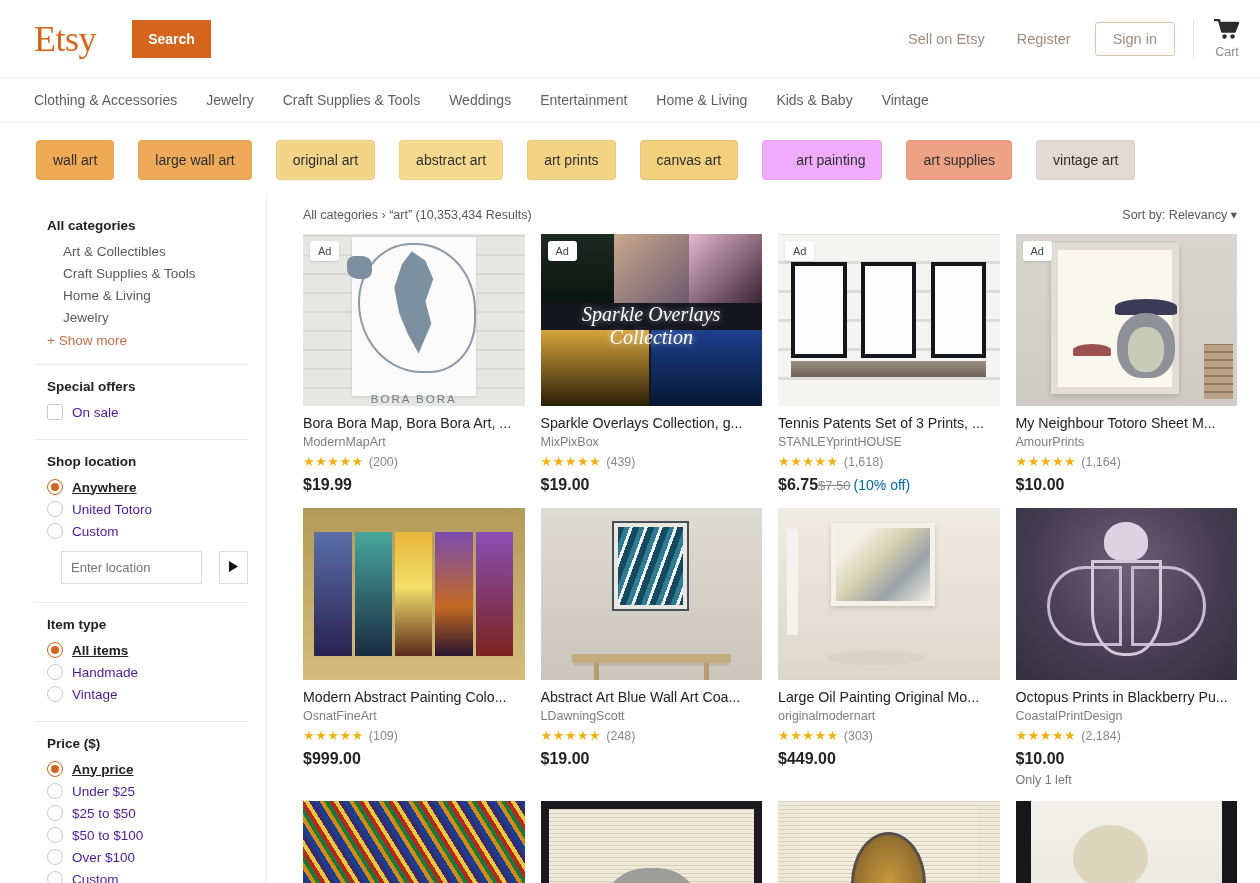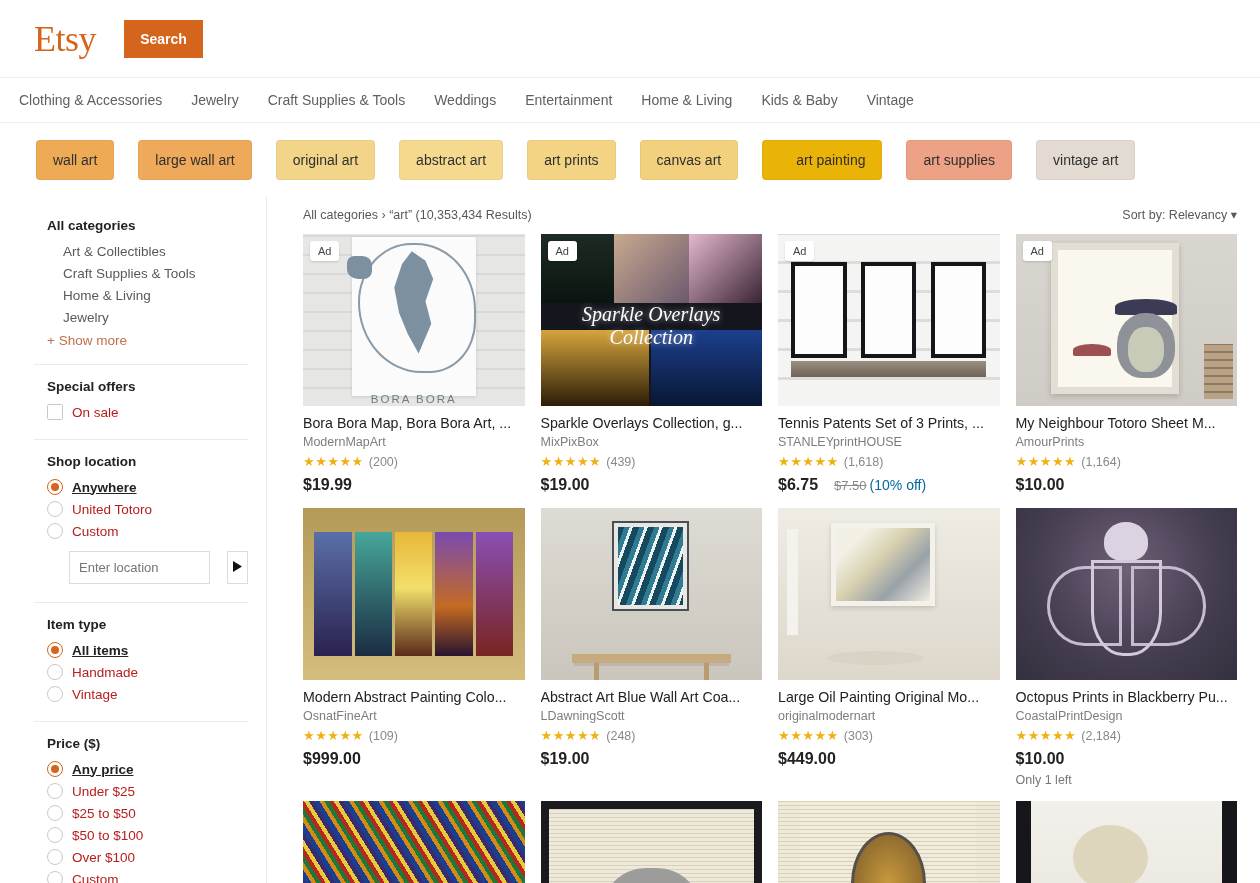--- a/index.html
+++ b/index.html
@@ -19,21 +19,21 @@
     padding: 0 20px 0 34px;
     background: #fff;
     border-bottom: 1px solid #eeeeee;
   }
   .logo {
     font-family: "Liberation Serif", serif;
     font-size: 36px;
     color: #d5641c;
     letter-spacing: -0.5px;
     line-height: 1;
-    margin-right: 28px;
+    margin-right: 36px;
     user-select: none;
   }
   .searchwrap {
     display: flex;
     height: 38px;
     width: 415px;
   }
   .searchinput {
     flex: 1;
     border: 1px solid #dcdcdc;
@@ -89,21 +89,21 @@
     cursor: pointer;
   }
   .cartlabel { font-size: 12.5px; color: #8c8c8c; margin-top: 1px; }
 
   
   .catnav {
     height: 45px;
     display: flex;
     align-items: center;
     gap: 0;
-    padding: 0 19px;
+    padding: 0 34px;
     border-bottom: 1px solid #eeeeee;
     background: #fff;
   }
   .catnav a {
     color: #5f5f5f;
     font-size: 14px;
     text-decoration: none;
     padding-right: 29px;
     white-space: nowrap;
   }
@@ -139,36 +139,36 @@
   .sect:last-child { border-bottom: none; }
   .sect-title { font-size: 13.5px; font-weight: bold; color: #222; margin-bottom: 7px; }
   .sub-item {
     font-size: 13.5px;
     color: #595959;
     padding: 3.5px 0 3.5px 16px;
     cursor: pointer;
   }
   .showmore { font-size: 13.5px; color: #c0704a; cursor: pointer; padding-top: 5px; }
   .optrow { display: flex; align-items: center; gap: 9px; padding: 3px 0; cursor: pointer; }
-  .optlabel { font-size: 13.5px; color: #b91c1c; }
+  .optlabel { font-size: 13.5px; color: #4c1d95; }
   .optlabel.sel { color: #222; font-weight: bold; text-decoration: underline; }
   .radio {
     width: 16px; height: 16px; border-radius: 50%;
     border: 1px solid #c9c9c9; background: #fff; flex: none;
   }
   .radio.on { border-color: #d5641c; position: relative; }
   .radio.on::after {
     content: ""; position: absolute; left: 3px; top: 3px;
     width: 8px; height: 8px; border-radius: 50%; background: #d5641c;
   }
   .checkbox {
     width: 16px; height: 16px; border: 1px solid #c9c9c9;
     background: #fff; border-radius: 2px; flex: none;
   }
-  .locrow { display: flex; gap: 17px; margin: 9px 0 2px 22px; }
+  .locrow { display: flex; gap: 17px; margin: 9px 0 2px 14px; }
   .locinput {
     width: 141px; height: 33px; border: 1px solid #dcdcdc;
     padding: 0 9px; font-size: 13px; color: #555; outline: none;
     font-family: "Liberation Sans", sans-serif; background: #fff;
   }
   .locbtn {
     width: 33px; height: 33px; border: 1px solid #dcdcdc; background: #fff;
     cursor: pointer; display: flex; align-items: center; justify-content: center;
   }
 
@@ -200,21 +200,21 @@
   }
   .ptitle {
     font-size: 14.2px; color: #222; margin-top: 9px;
     white-space: nowrap; overflow: hidden; text-overflow: ellipsis;
   }
   .pshop { font-size: 12.5px; color: #7d7d7d; margin-top: 4px; }
   .prate { display: flex; align-items: center; gap: 5px; margin-top: 5px; }
   .stars { color: #eeb111; font-size: 13px; letter-spacing: 0.5px; }
   .rcount { font-size: 12.5px; color: #888; }
   .pprice { font-size: 16px; font-weight: bold; color: #222; margin-top: 7px; }
-  .pold { font-size: 13px; color: #8a8a8a; text-decoration: line-through; font-weight: normal; margin-left: 16px; }
+  .pold { font-size: 13px; color: #8a8a8a; text-decoration: line-through; font-weight: normal; margin-left: 0; }
   .poff { font-size: 14px; color: #0369a1; font-weight: normal; margin-left: 3px; }
   .pnote { font-size: 12.5px; color: #777; margin-top: 5px; }
 
   
   .brickwall { background:
       repeating-linear-gradient(0deg, #e6e6e4 0 17px, #d8d8d6 17px 19px),
       repeating-linear-gradient(90deg, rgba(0,0,0,0) 0 54px, #d2d2d0 54px 56px);
   }
   .poster-white {
     position: absolute; left: 22%; top: 2%; width: 56%; height: 92%;
@@ -348,41 +348,57 @@
 </head>
 <body>
 
 <div class="header">
   <div class="logo">Etsy</div>
 
   <div class="searchwrap">
     <button class="searchbtn">Search</button>
   </div>
 
+  <div class="headright">
+    <a class="hlink" href="#">Sell on Etsy</a>
+    <a class="hlink" href="#">Register</a>
+    <button class="signin">Sign in</button>
+    <div class="cartwrap">
+      <span>
+        <svg width="26" height="21" viewBox="0 0 26 21">
+          <path d="M1 1h4l3.2 11.5h12.4L24 4H7" fill="none" stroke="#2b2b2b" stroke-width="2.4" stroke-linecap="round" stroke-linejoin="round"></path>
+          <path d="M7 4h17l-2.4 8.5H8.2z" fill="#2b2b2b"></path>
+          <circle cx="10.5" cy="17.5" r="2.2" fill="#2b2b2b"></circle>
+          <circle cx="18.5" cy="17.5" r="2.2" fill="#2b2b2b"></circle>
+        </svg>
+      </span>
+      <span class="cartlabel">Cart</span>
+    </div>
+  </div>
 </div>
 
 <div class="catnav">
   <a href="#">Clothing &amp; Accessories</a>
   <a href="#">Jewelry</a>
   <a href="#">Craft Supplies &amp; Tools</a>
   <a href="#">Weddings</a>
   <a href="#">Entertainment</a>
   <a href="#">Home &amp; Living</a>
   <a href="#">Kids &amp; Baby</a>
   <a href="#">Vintage</a>
 </div>
 
 <div class="chips" id="chips">
     <div class="chip" style="background: rgb(238, 170, 85);">wall art</div>
     <div class="chip" style="background: rgb(238, 170, 90);">large wall art</div>
     <div class="chip" style="background: rgb(243, 213, 138);">original art</div>
     <div class="chip" style="background: rgb(245, 217, 143);">abstract art</div>
     <div class="chip" style="background: rgb(243, 212, 132);">art prints</div>
     <div class="chip" style="background: rgb(242, 208, 125);">canvas art</div>
-    <div class="chip" style="background: #eab308; padding-left: 33px;">art painting</div>
+    <div class="chip" style="background: #f0abfc; padding-left: 33px;">art painting</div>
     <div class="chip" style="background: rgb(237, 161, 133);">art supplies</div>
     <div class="chip" style="background: rgb(227, 219, 210);">vintage art</div>
   </div>
 
 <div class="body">
 
   <div class="sidebar">
 
     <div class="sect">
       <div class="sect-title">All categories</div>

